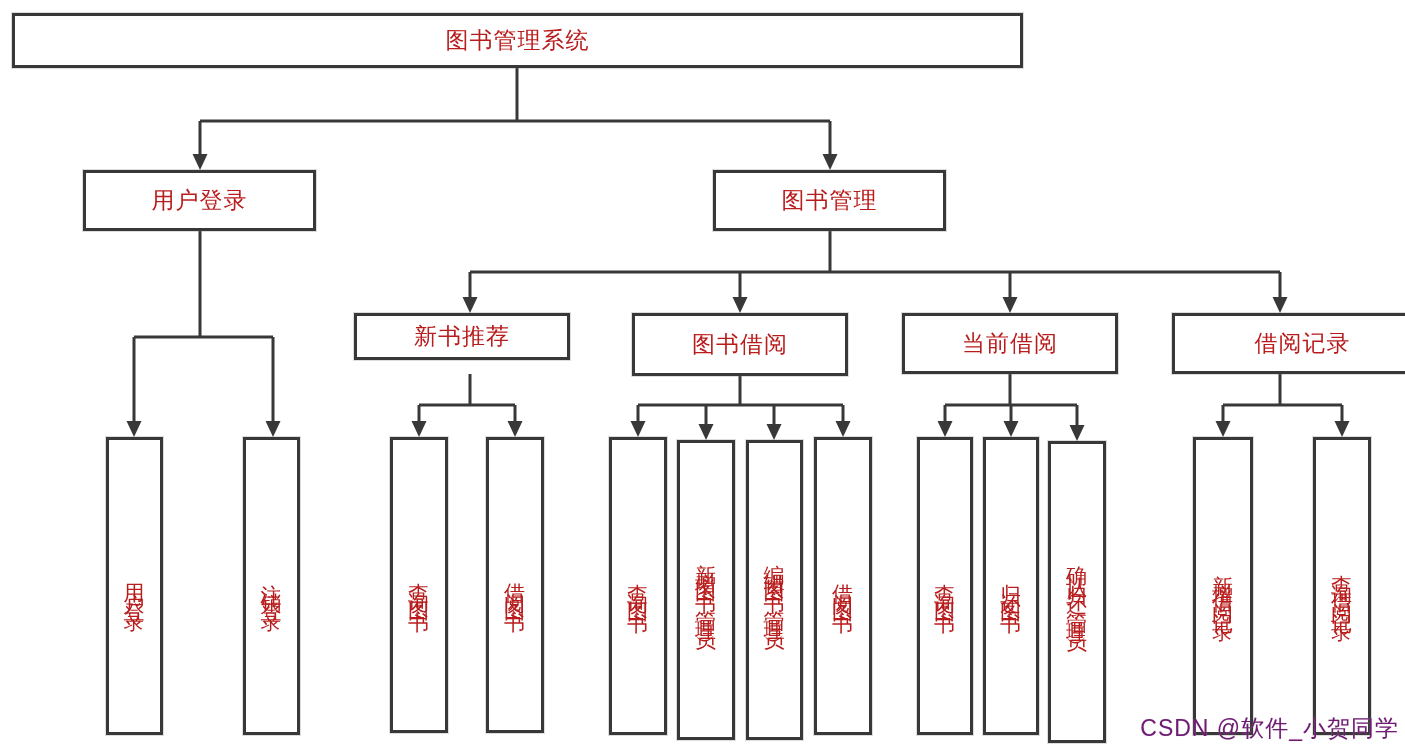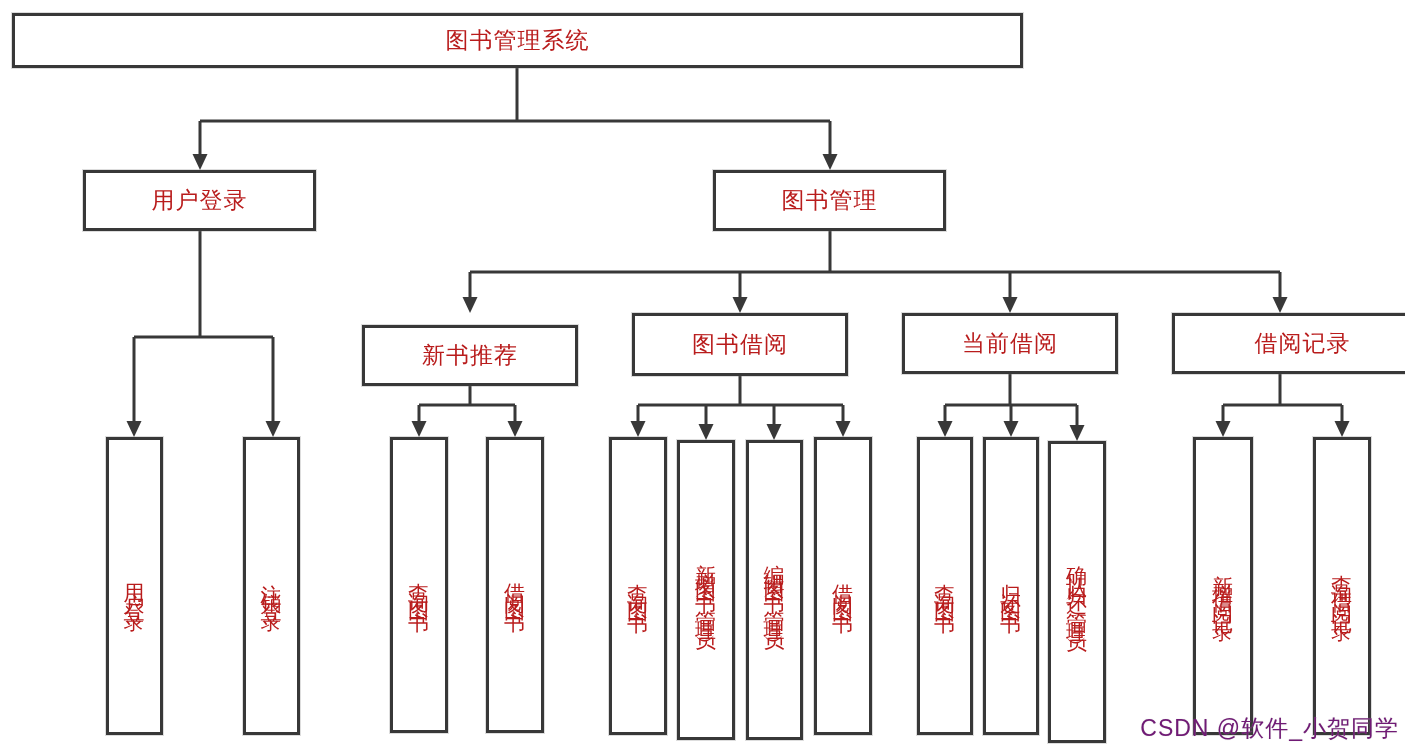--- a/index.html
+++ b/index.html
@@ -92,21 +92,21 @@
     <span>图书管理系统</span>
   </div>
 
   <div class="node hnode" style="left:83px; top:170px; width:233px; height:61px;">
     <span>用户登录</span>
   </div>
   <div class="node hnode" style="left:713px; top:170px; width:233px; height:61px;">
     <span>图书管理</span>
   </div>
 
-  <div class="node hnode" style="left:362px; top:313px; width:216px; height:61px;margin-top:12px;">
+  <div class="node hnode" style="left:354px; top:313px; width:216px; height:47px;">
     <span>新书推荐</span>
   </div>
   <div class="node hnode" style="left:632px; top:313px; width:216px; height:63px;">
     <span>图书借阅</span>
   </div>
   <div class="node hnode" style="left:902px; top:313px; width:216px; height:61px;">
     <span>当前借阅</span>
   </div>
   <div class="node hnode" style="left:1172px; top:313px; width:261px; height:61px;">
     <span>借阅记录</span>

